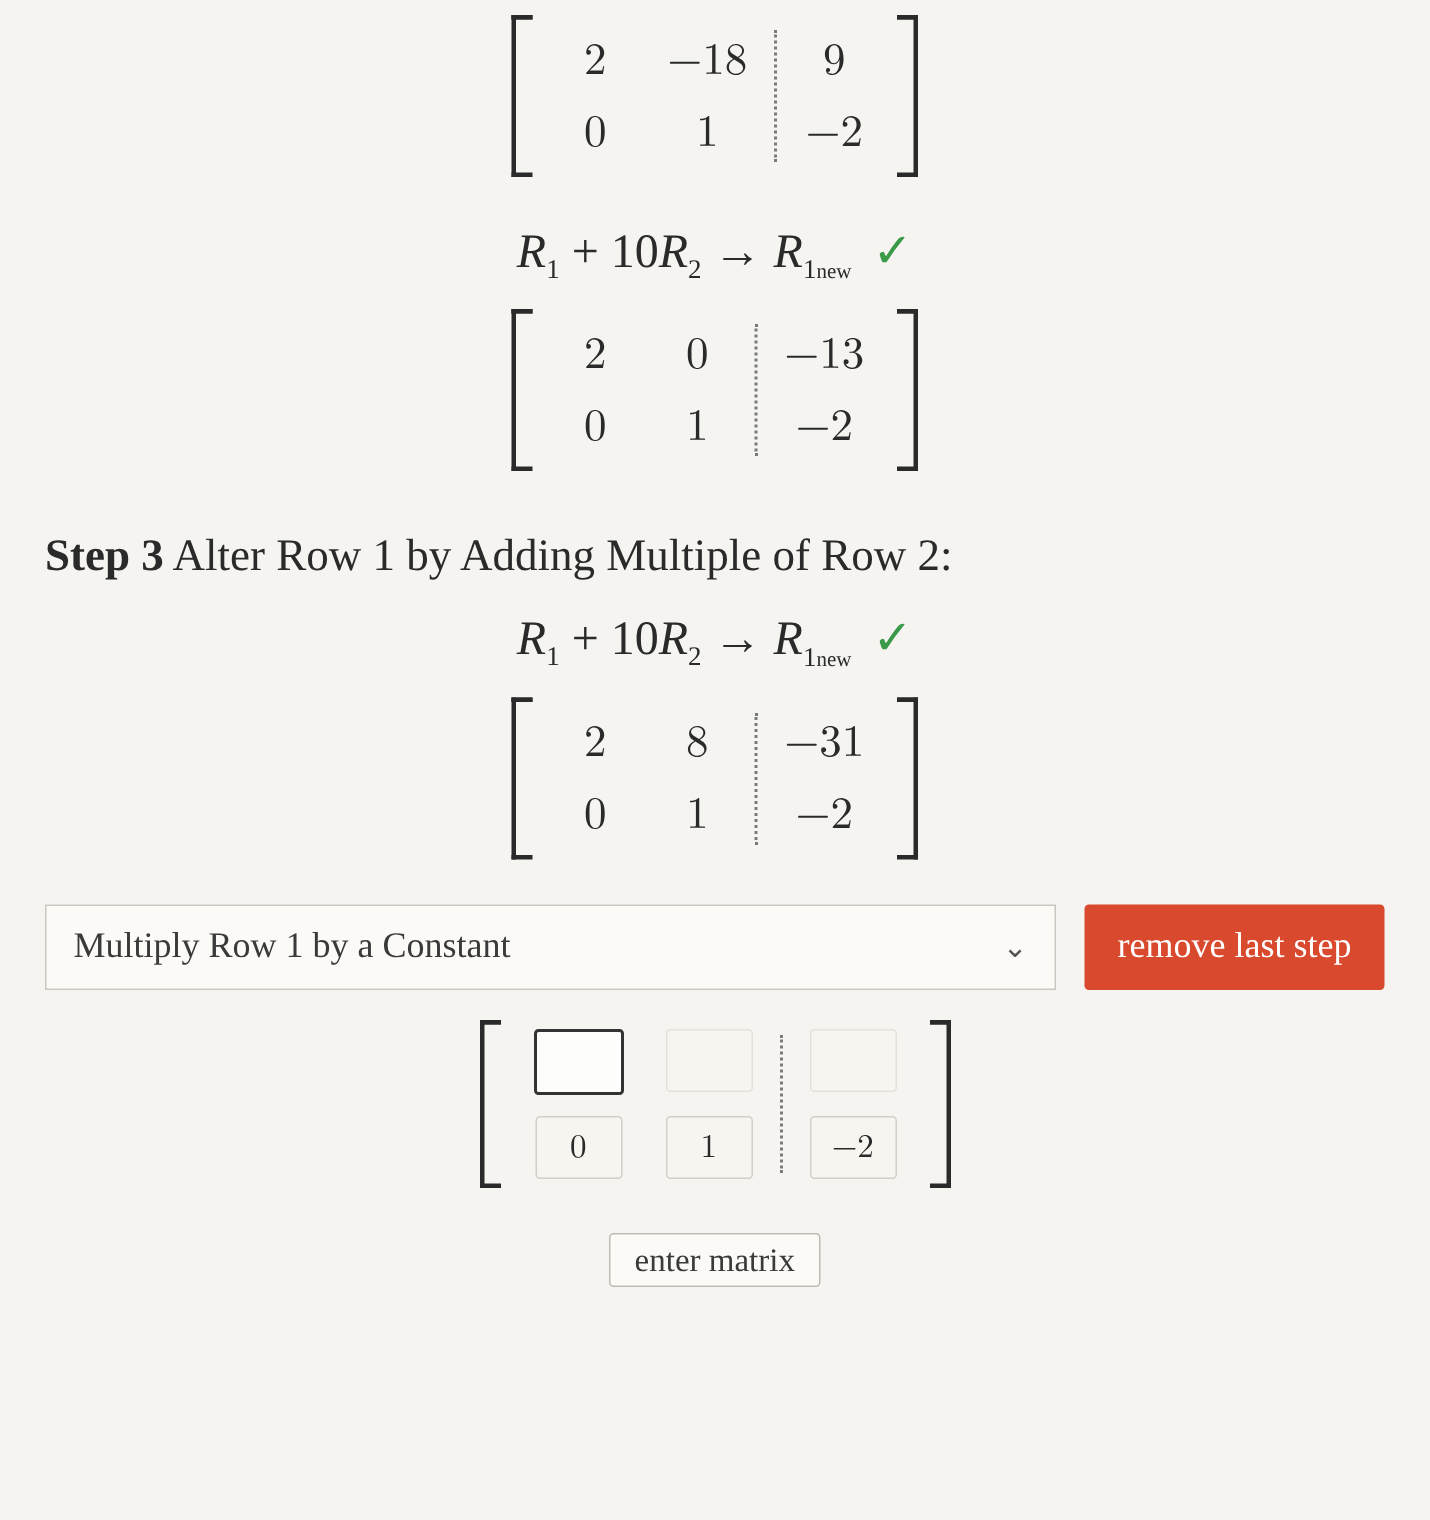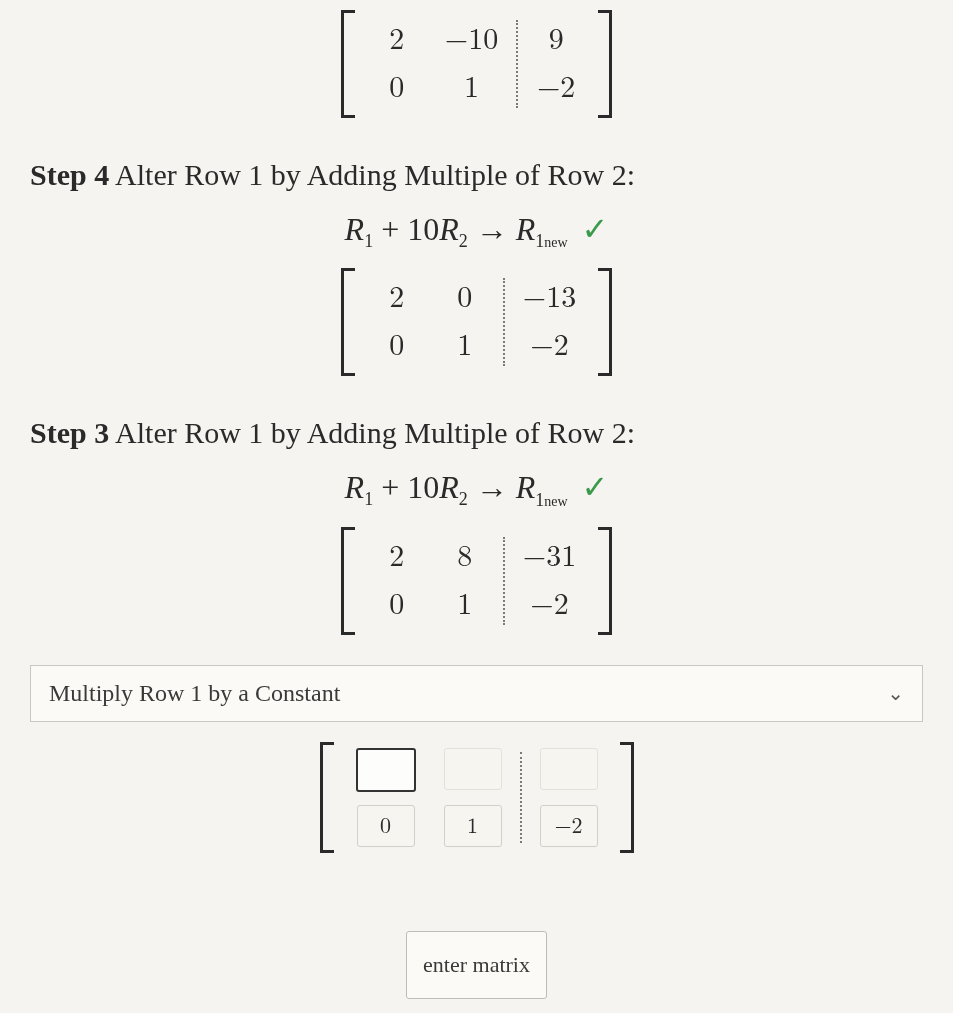--- a/index.html
+++ b/index.html
@@ -159,65 +159,60 @@
   }
   .enter-matrix-wrap {
     display: flex;
     justify-content: center;
     margin-top: 10px;
   }
   .enter-matrix-btn {
     border: 1px solid #bdbdb6;
     background: #fbfaf6;
     color: #3a3a3a;
-    padding: 20px 16px;
+    padding: 4px 16px;
     font-size: 22px;
     font-family: inherit;
     cursor: pointer;
     border-radius: 3px;
-    margin-top: 48px;
   }
 </style>
 </head>
 <body>
 
 <div class="content">
 
   <div class="matrix-wrap">
     <div class="matrix">
       <div class="bracket-left">
           <span class="tick-top"></span>
           <span class="tick-bot"></span>
         </div>
       <div class="matrix-body">
         <div class="mcol">
           <span class="mcell">2</span>
           <span class="mcell">0</span>
         </div>
         <div class="mcol">
-          <span class="mcell">−10</span>
+          <span class="mcell">−18</span>
           <span class="mcell">1</span>
         </div>
         <div class="aug-sep"></div>
         <div class="mcol">
           <span class="mcell">9</span>
           <span class="mcell">−2</span>
         </div>
       </div>
       <div class="bracket-right">
           <span class="tick-top"></span>
           <span class="tick-bot"></span>
         </div>
     </div>
   </div>
 
-  <div class="step-head">
-    <b>Step 4</b>
-    <span>Alter Row 1 by Adding Multiple of Row 2:</span>
-  </div>
   <div class="operation">
     <span>R</span><sub>1</sub><span class="norm"> + 10</span><span>R</span><sub>2</sub><span class="norm"> → </span><span>R</span><sub><span>1</span><span class="subsub">new</span></sub>
     <span class="check">✓</span>
   </div>
   <div class="matrix-wrap">
     <div class="matrix">
       <div class="bracket-left">
           <span class="tick-top"></span>
           <span class="tick-bot"></span>
         </div>
@@ -277,20 +272,21 @@
           <span class="tick-bot"></span>
         </div>
     </div>
   </div>
 
   <div class="controls-row">
     <div class="select-like">
       <span>Multiply Row 1 by a Constant</span>
       <span class="chev">⌄</span>
     </div>
+    <button class="remove-btn">remove last step</button>
   </div>
 
   <div class="matrix-wrap input-matrix">
     <div class="matrix">
       <div class="bracket-left">
           <span class="tick-top"></span>
           <span class="tick-bot"></span>
         </div>
       <div class="matrix-body">
         <div class="mcol">

